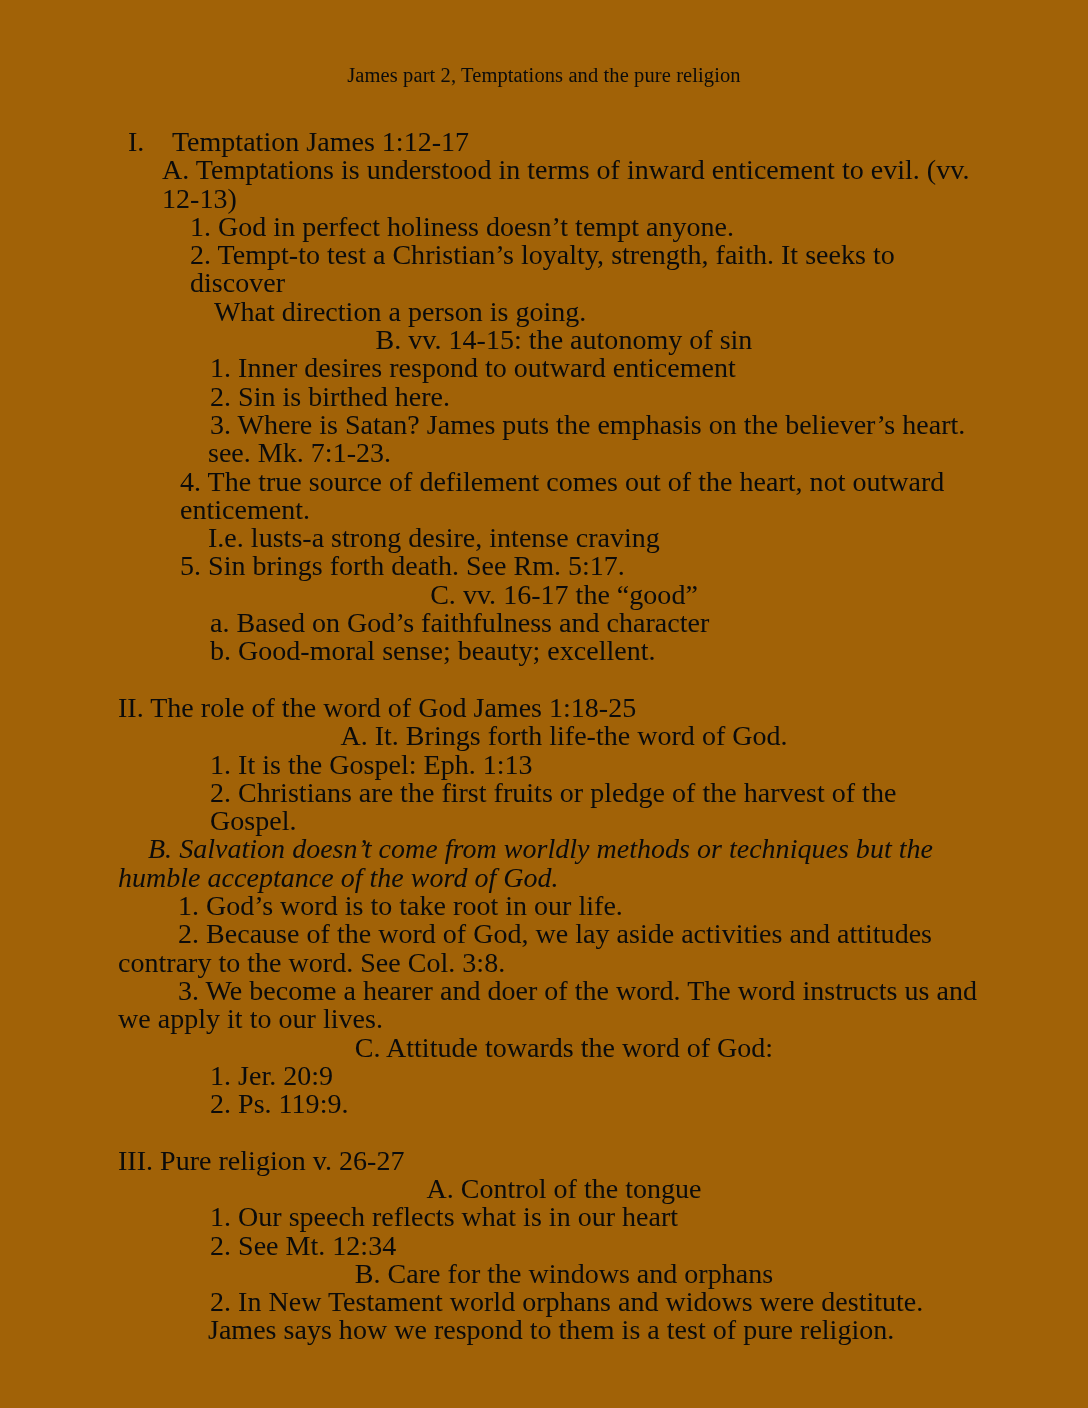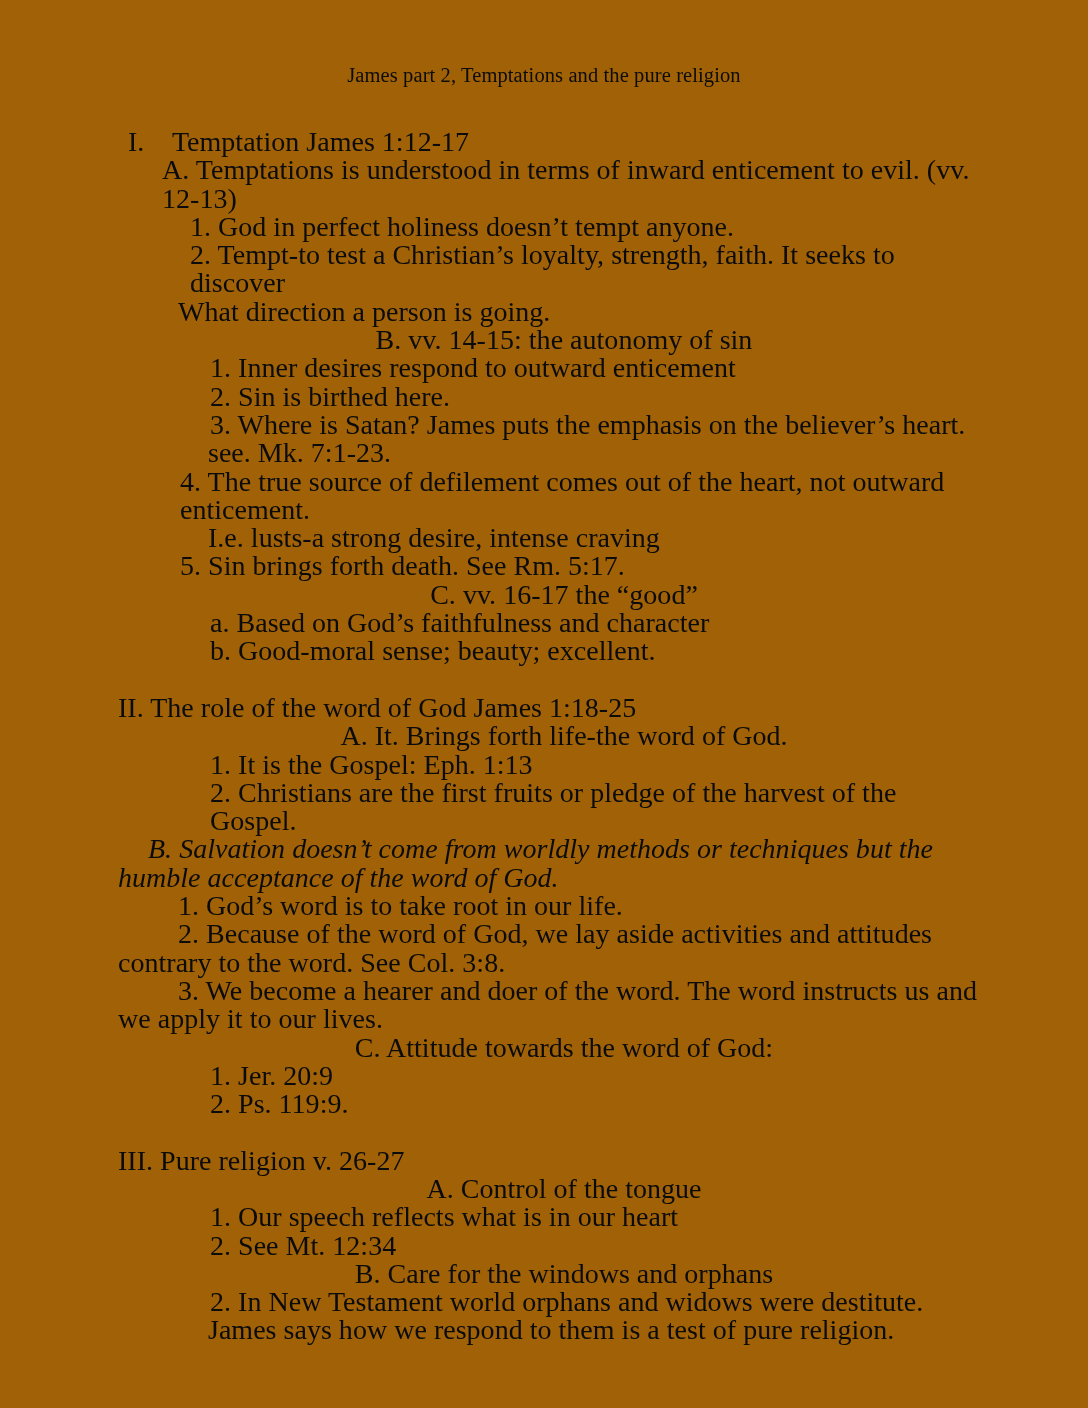--- a/index.html
+++ b/index.html
@@ -45,21 +45,21 @@
     letter-spacing: 0.02px;
   }
   
   .i-roman      { margin-left: 10px;  text-indent: 0; }
   .i-roman-wide { margin-left: 0px;   text-indent: 0; }
   .i-alpha      { margin-left: 44px;  text-indent: 0; }
   .i-alpha2     { margin-left: 32px;  text-indent: 0; text-align: center; }
   .i-num        { margin-left: 72px;  text-indent: 0; }
   .i-num-b      { margin-left: 92px;  text-indent: 0; }
   .i-num-c      { margin-left: 62px;  text-indent: 0; }
-  .i-sub        { margin-left: 60px;  text-indent: 0; }
+  .i-sub        { margin-left: 96px;  text-indent: 0; }
   .i-sub2       { margin-left: 90px;  text-indent: 0; }
   .i-flow       { margin-left: 0px;   text-indent: 30px; font-style: italic; }
   .i-num-flow   { margin-left: 0px;   text-indent: 60px; }
   .gap {
     height: 28.3px;
   }
 </style>
 </head>
 <body>
 

